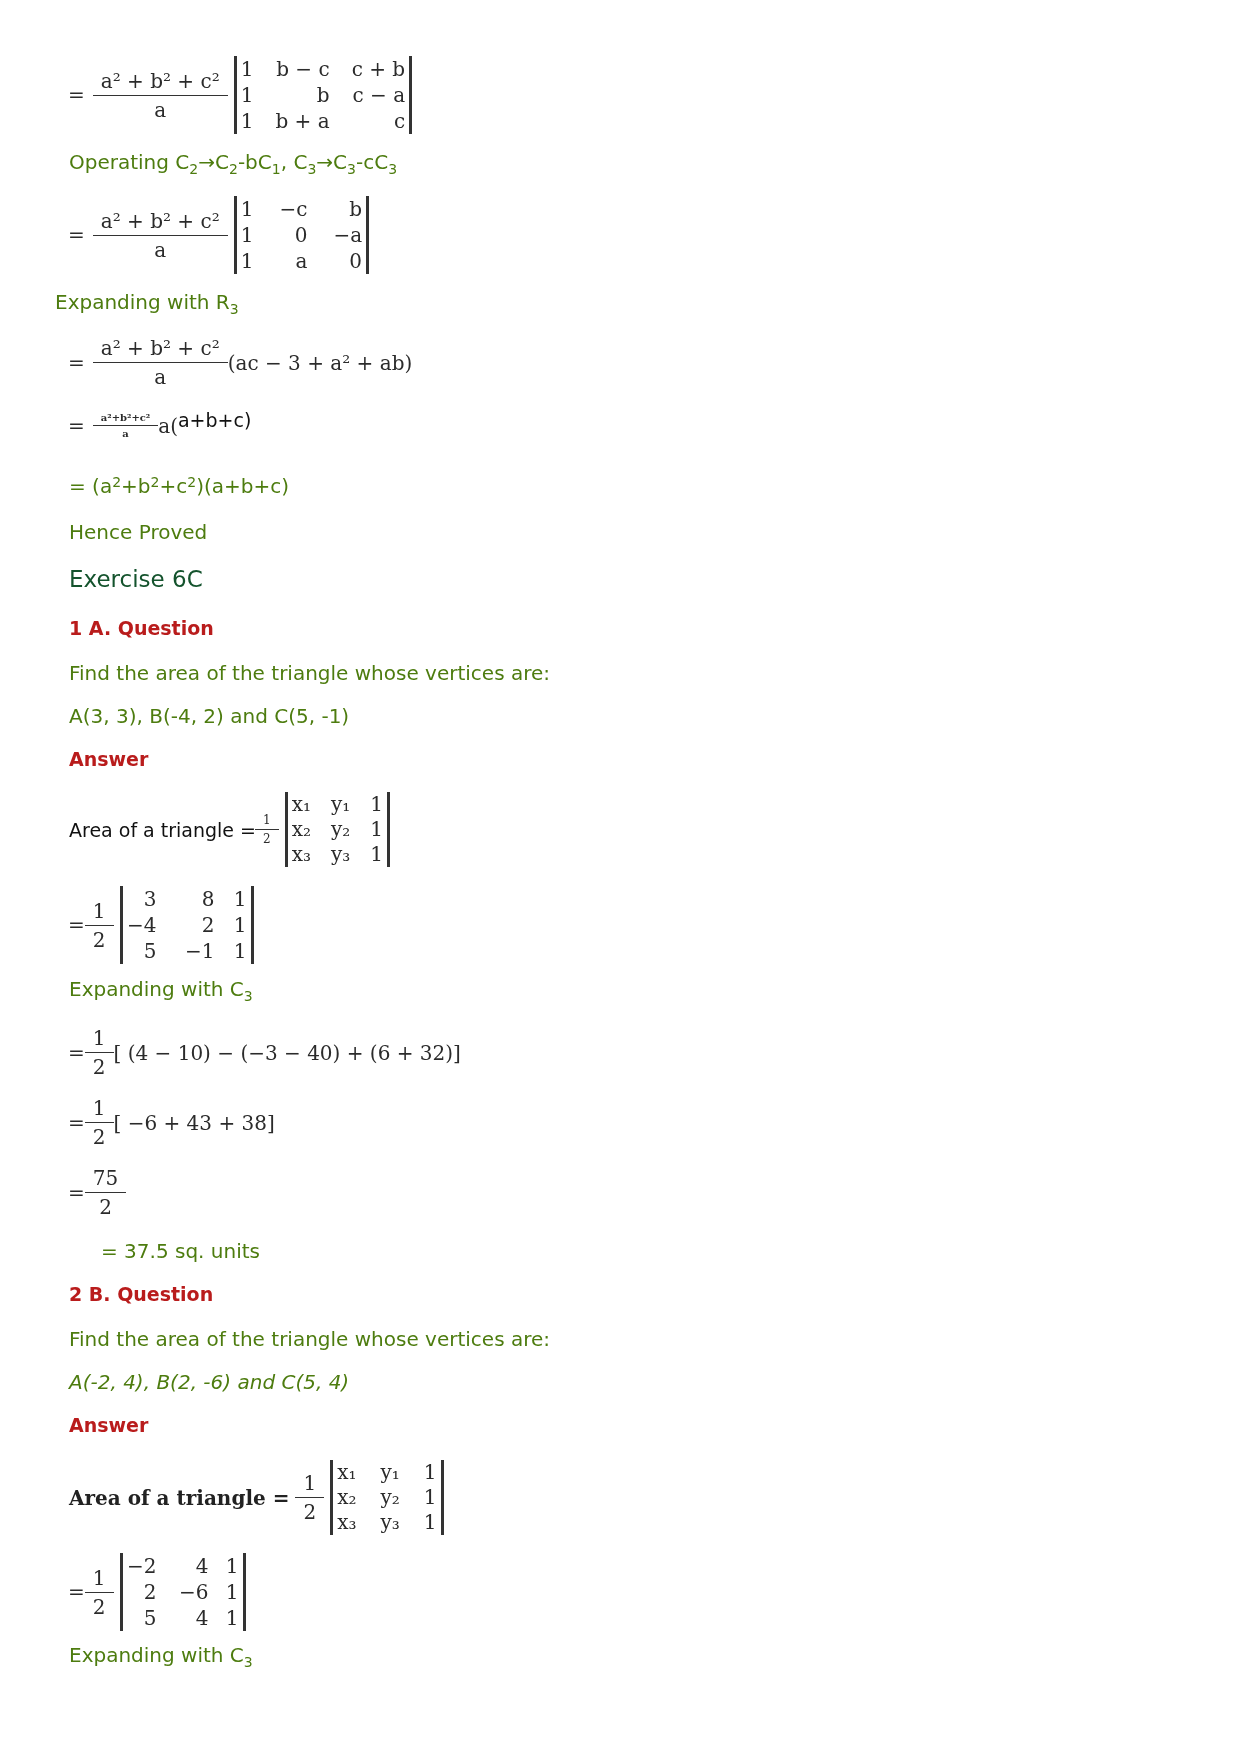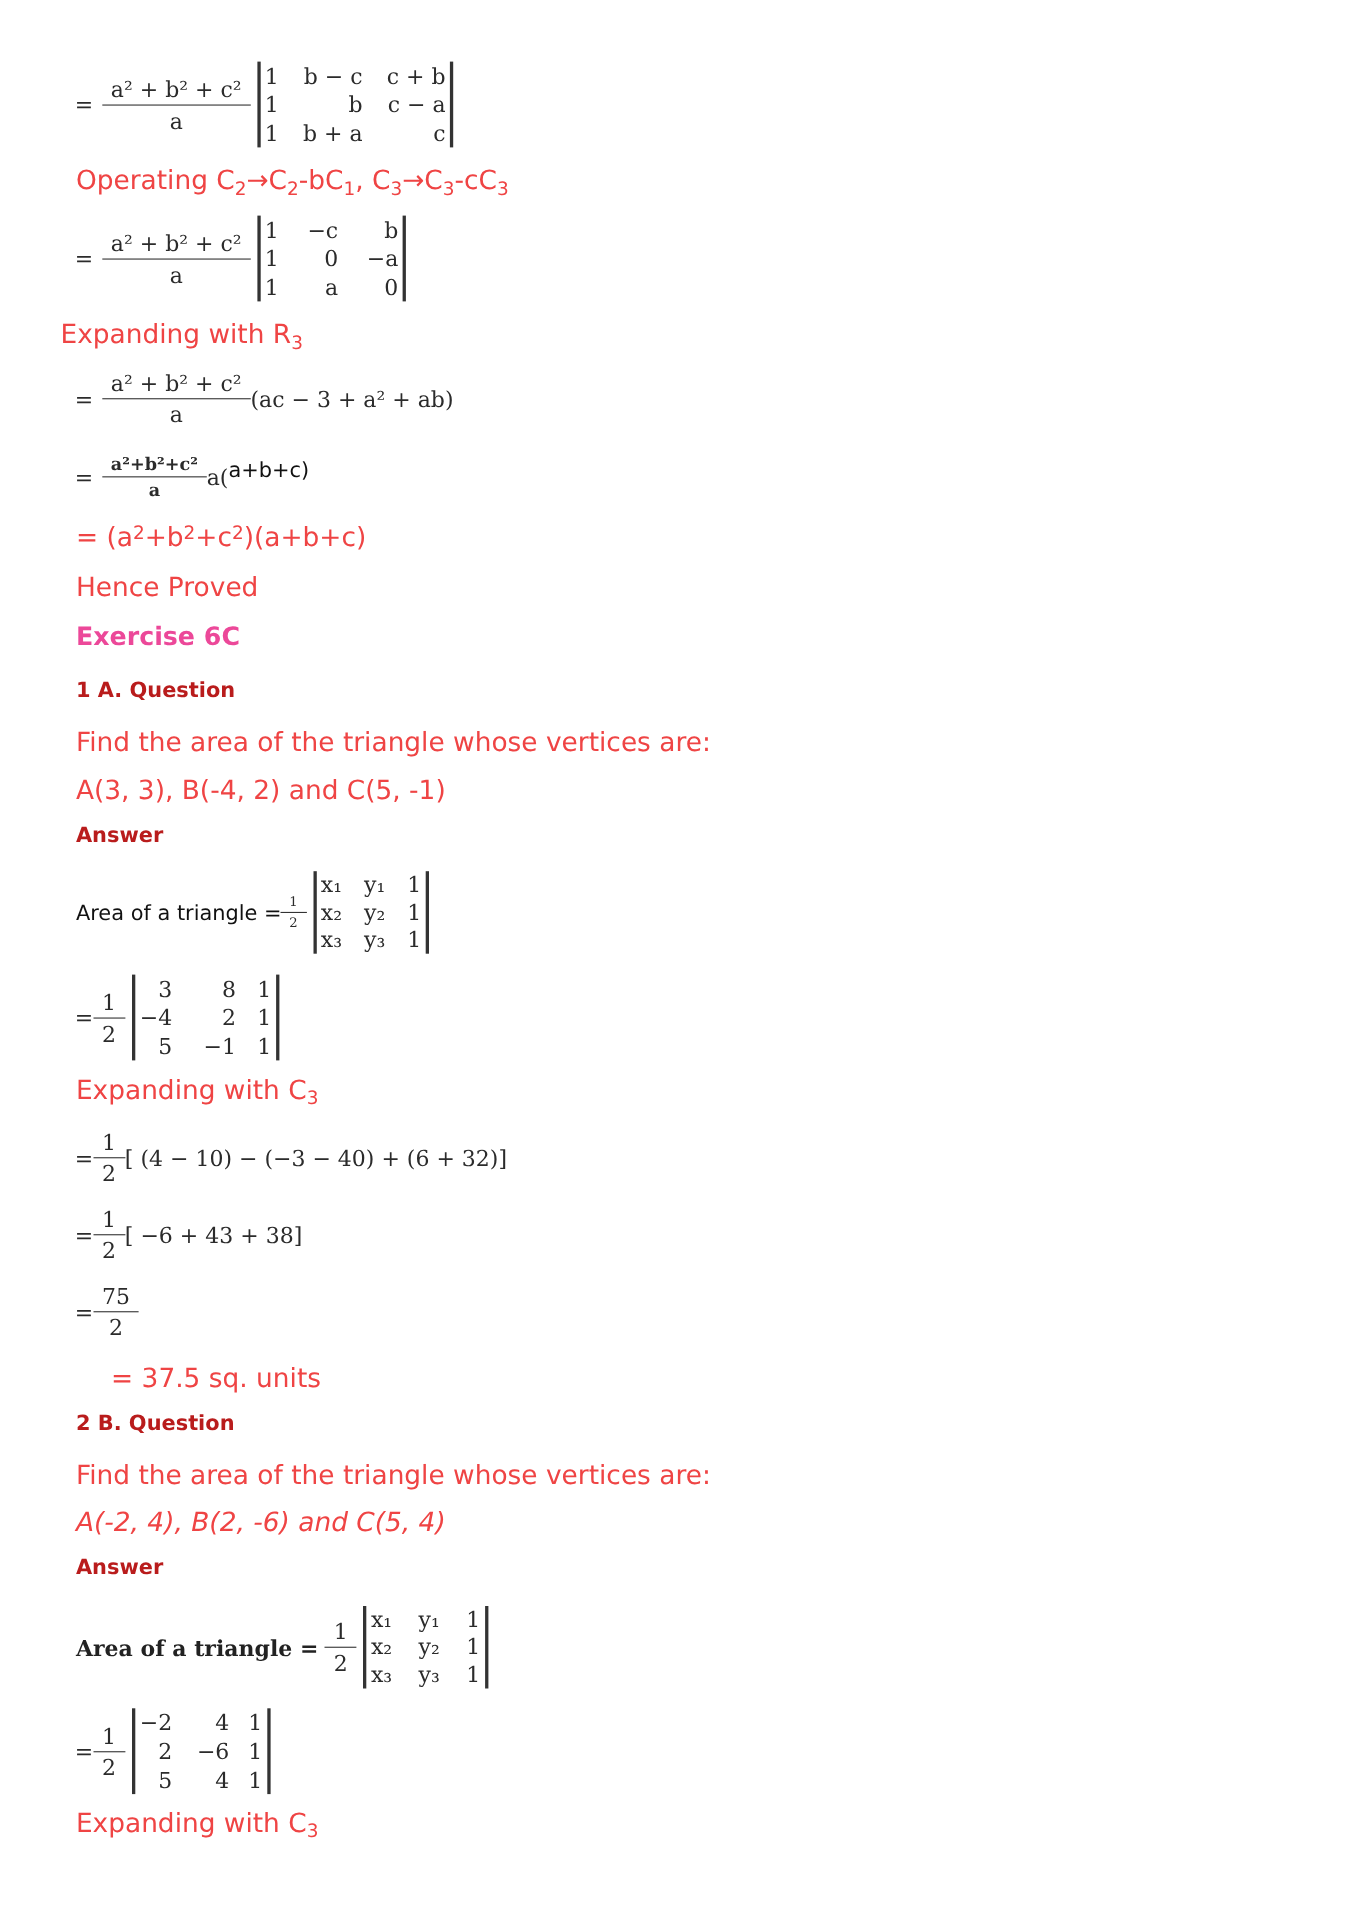--- a/index.html
+++ b/index.html
@@ -1,33 +1,33 @@
 <!DOCTYPE html>
 <html><head>
   <meta charset="utf-8">
   <style>
     html, body { margin: 0; padding: 0; background: #ffffff; }
     body { width: 1240px; height: 1755px; position: relative; overflow: hidden; color: #111; }
     .page { position: absolute; left: 0; top: 0; width: 1240px; height: 1755px; }
     .abs { position: absolute; }
-    .txt { font-family: "DejaVu Sans", sans-serif; font-size: 24px; color: #ef4444; white-space: nowrap; }
-    .h2 { font-family: "DejaVu Sans", sans-serif; font-size: 23px; font-weight: bold; color: #ec4899; white-space: nowrap; }
+    .txt { font-family: "DejaVu Sans", sans-serif; font-size: 20px; color: #4d7c0f; white-space: nowrap; }
+    .h2 { font-family: "DejaVu Sans", sans-serif; font-size: 23px; font-weight: normal; color: #14532d; white-space: nowrap; }
     .h3 { font-family: "DejaVu Sans", sans-serif; font-size: 19px; font-weight: bold; color: #b91c1c; white-space: nowrap; }
     sub, sup { font-size: 70%; }
     sub { vertical-align: -5px; }
     sup { vertical-align: 6px; }
 
     
     .math { font-family: "DejaVu Serif", serif; color: #2b2b2b; font-size: 20px; display: flex; align-items: center; white-space: nowrap; }
     .eq { font-family: "DejaVu Serif", serif; margin-right: 12px; font-size: 20px; }
     .frac { display: inline-flex; flex-direction: column; align-items: center; margin-right: 4px; }
     .frac .num { padding: 0 4px 2px; }
     .frac .den { border-top: 1.5px solid #333; padding: 2px 4px 0; width: 100%; text-align: center; }
     .frac.small { font-size: 12px; }
-    .frac.tiny { font-size: 16px; font-weight: bold; }
+    .frac.tiny { font-size: 10px; font-weight: bold; }
     .det { display: inline-grid; border-left: 3px solid #333; border-right: 3px solid #333; padding: 0 4px; row-gap: 0px; column-gap: 22px; line-height: 26px; margin-left: 6px; }
     .det span { text-align: right; }
     .det span.l { text-align: left; }
     .det span.r { text-align: right; }
     .plain { font-family: "DejaVu Sans", sans-serif; color: #111; font-size: 19px; }
   </style>
 </head>
 <body>
 
 <div class="page">

